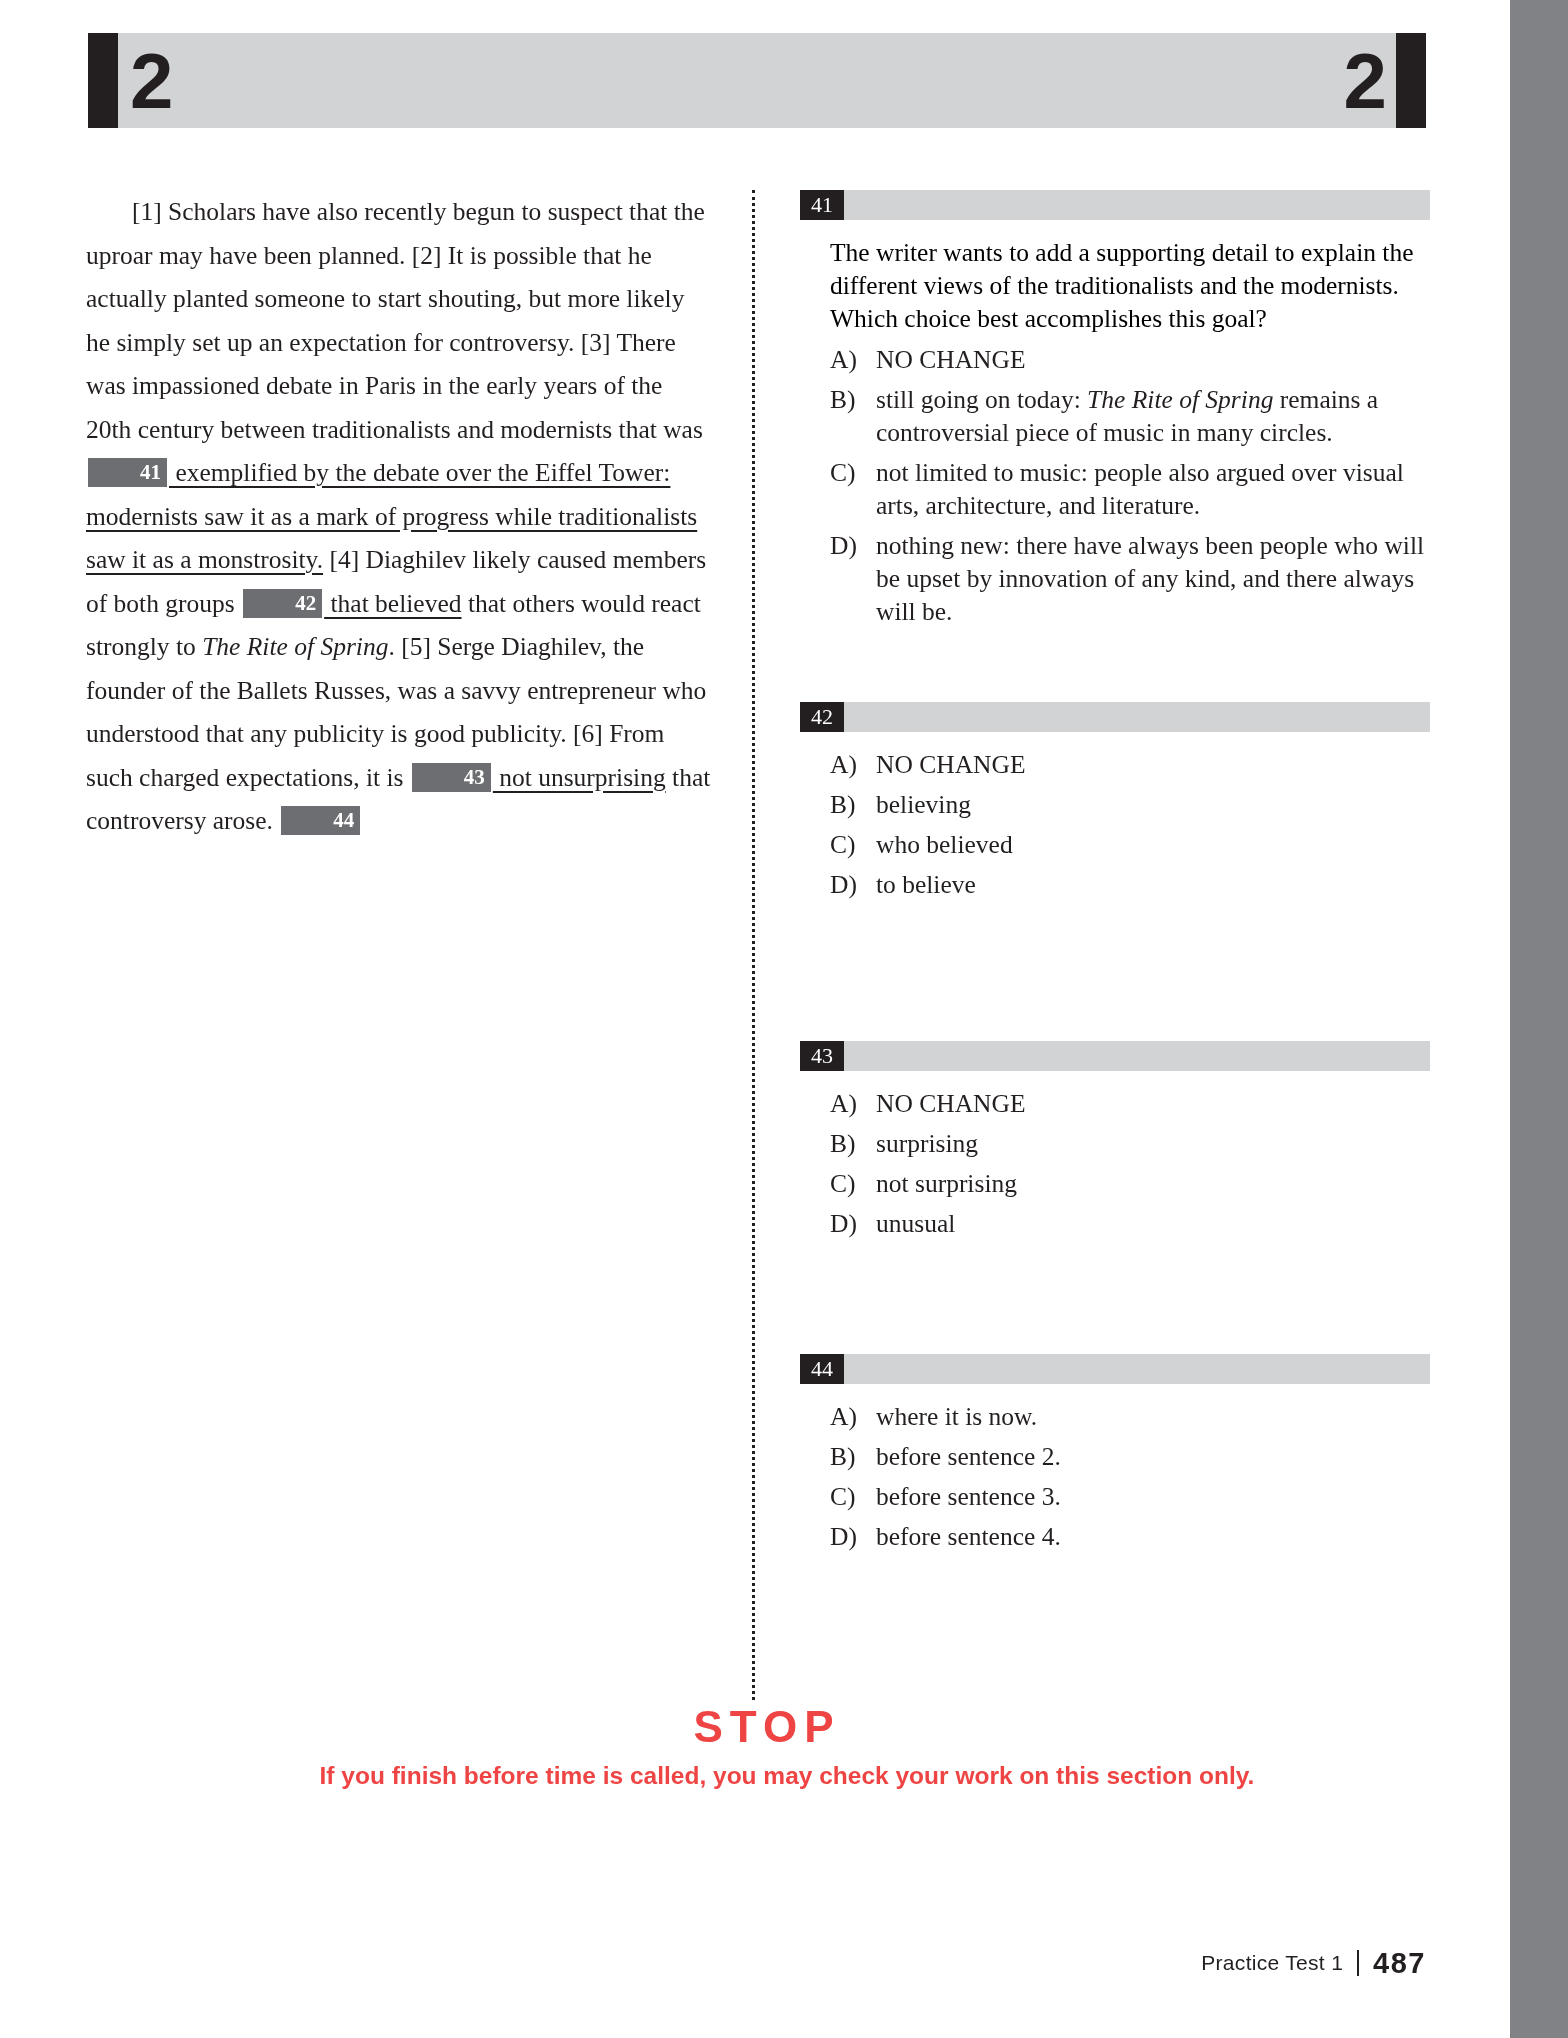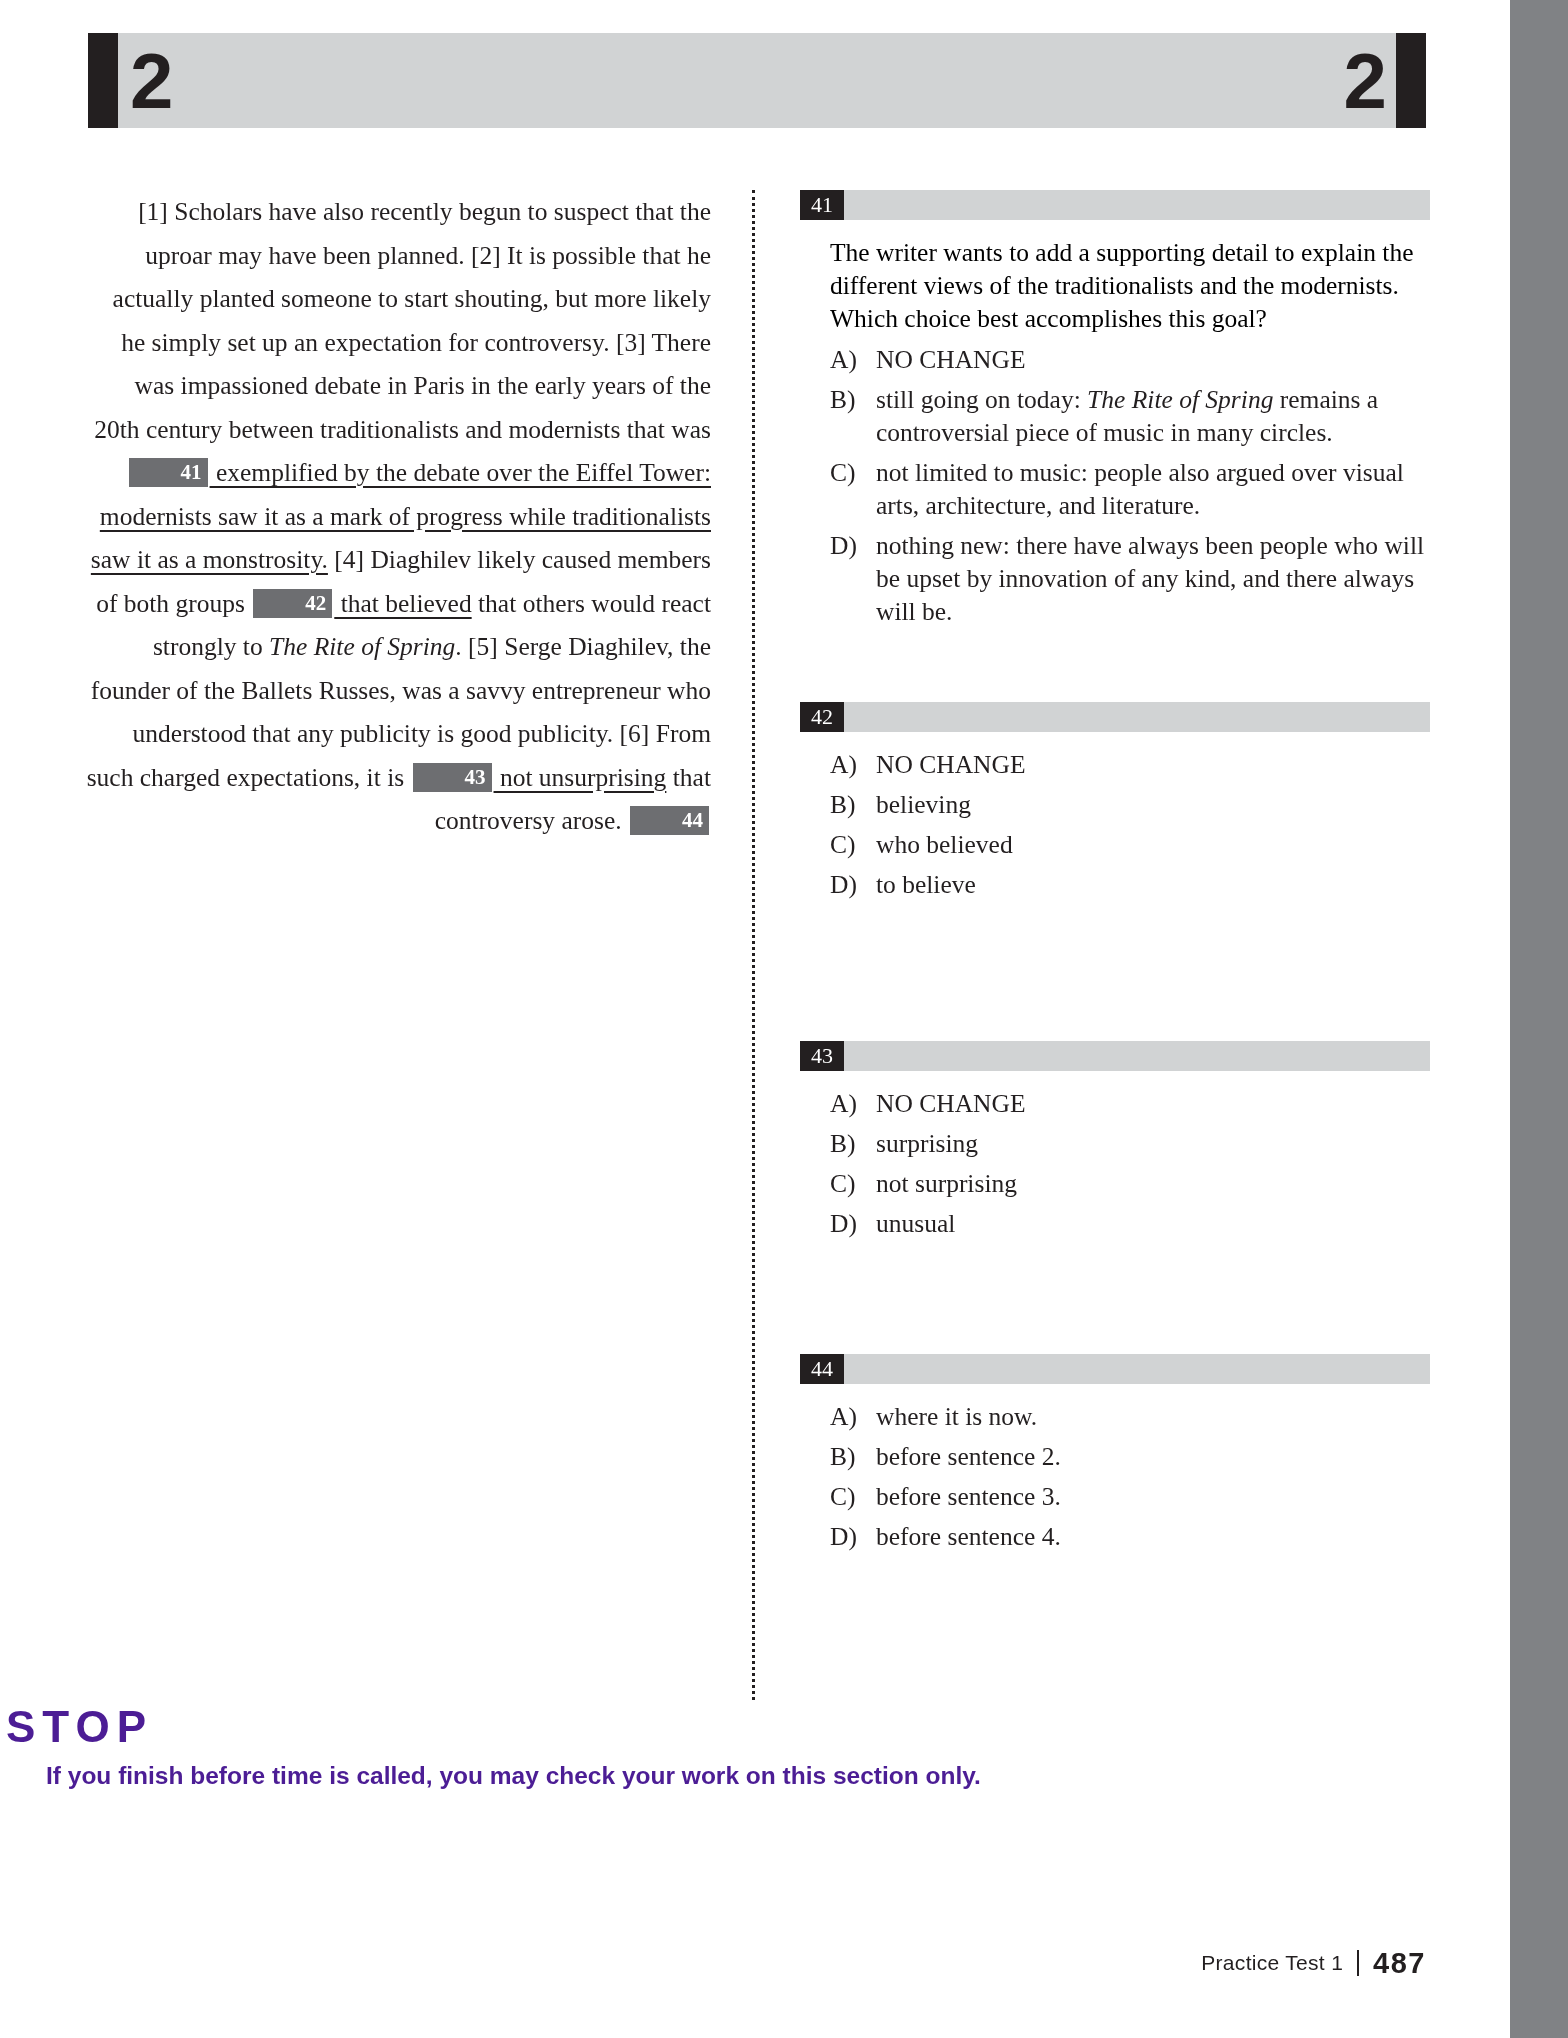--- a/index.html
+++ b/index.html
@@ -102,21 +102,21 @@
     left: 800px;
     top: 0;
     width: 630px;
   }
 
   
   .passage {
     font-size: 25.5px;
     line-height: 43.5px;
     color: #231f20;
-    text-align: right;
+    text-align: left;
     text-indent: 46px;
     hyphens: none;
   }
   .passage .it { font-style: italic; }
   .passage .ul { text-decoration: underline; text-underline-offset: 5px; }
 
   .qmark {
     display: inline-block;
     background: #6d6e71;
     color: #ffffff;
@@ -182,26 +182,26 @@
   .choice-text .it { font-style: italic; }
 
   
   .gap-41 { height: 52px; }
   .gap-42 { height: 118px; }
   .gap-43 { height: 92px; }
 
   
   .stop-block {
     position: absolute;
-    left: 6px;
+    left: 12px;
     top: 1700px;
     width: 1510px;
-    text-align: left;
+    text-align: center;
     font-family: "Liberation Sans", sans-serif;
-    color: #4c1d95;
+    color: #ef4444;
   }
   .stop-word {
     font-size: 44px;
     font-weight: bold;
     letter-spacing: 7px;
     line-height: 54px;
     margin-bottom: 6px;
   }
   .stop-line {
     font-size: 24.5px;

